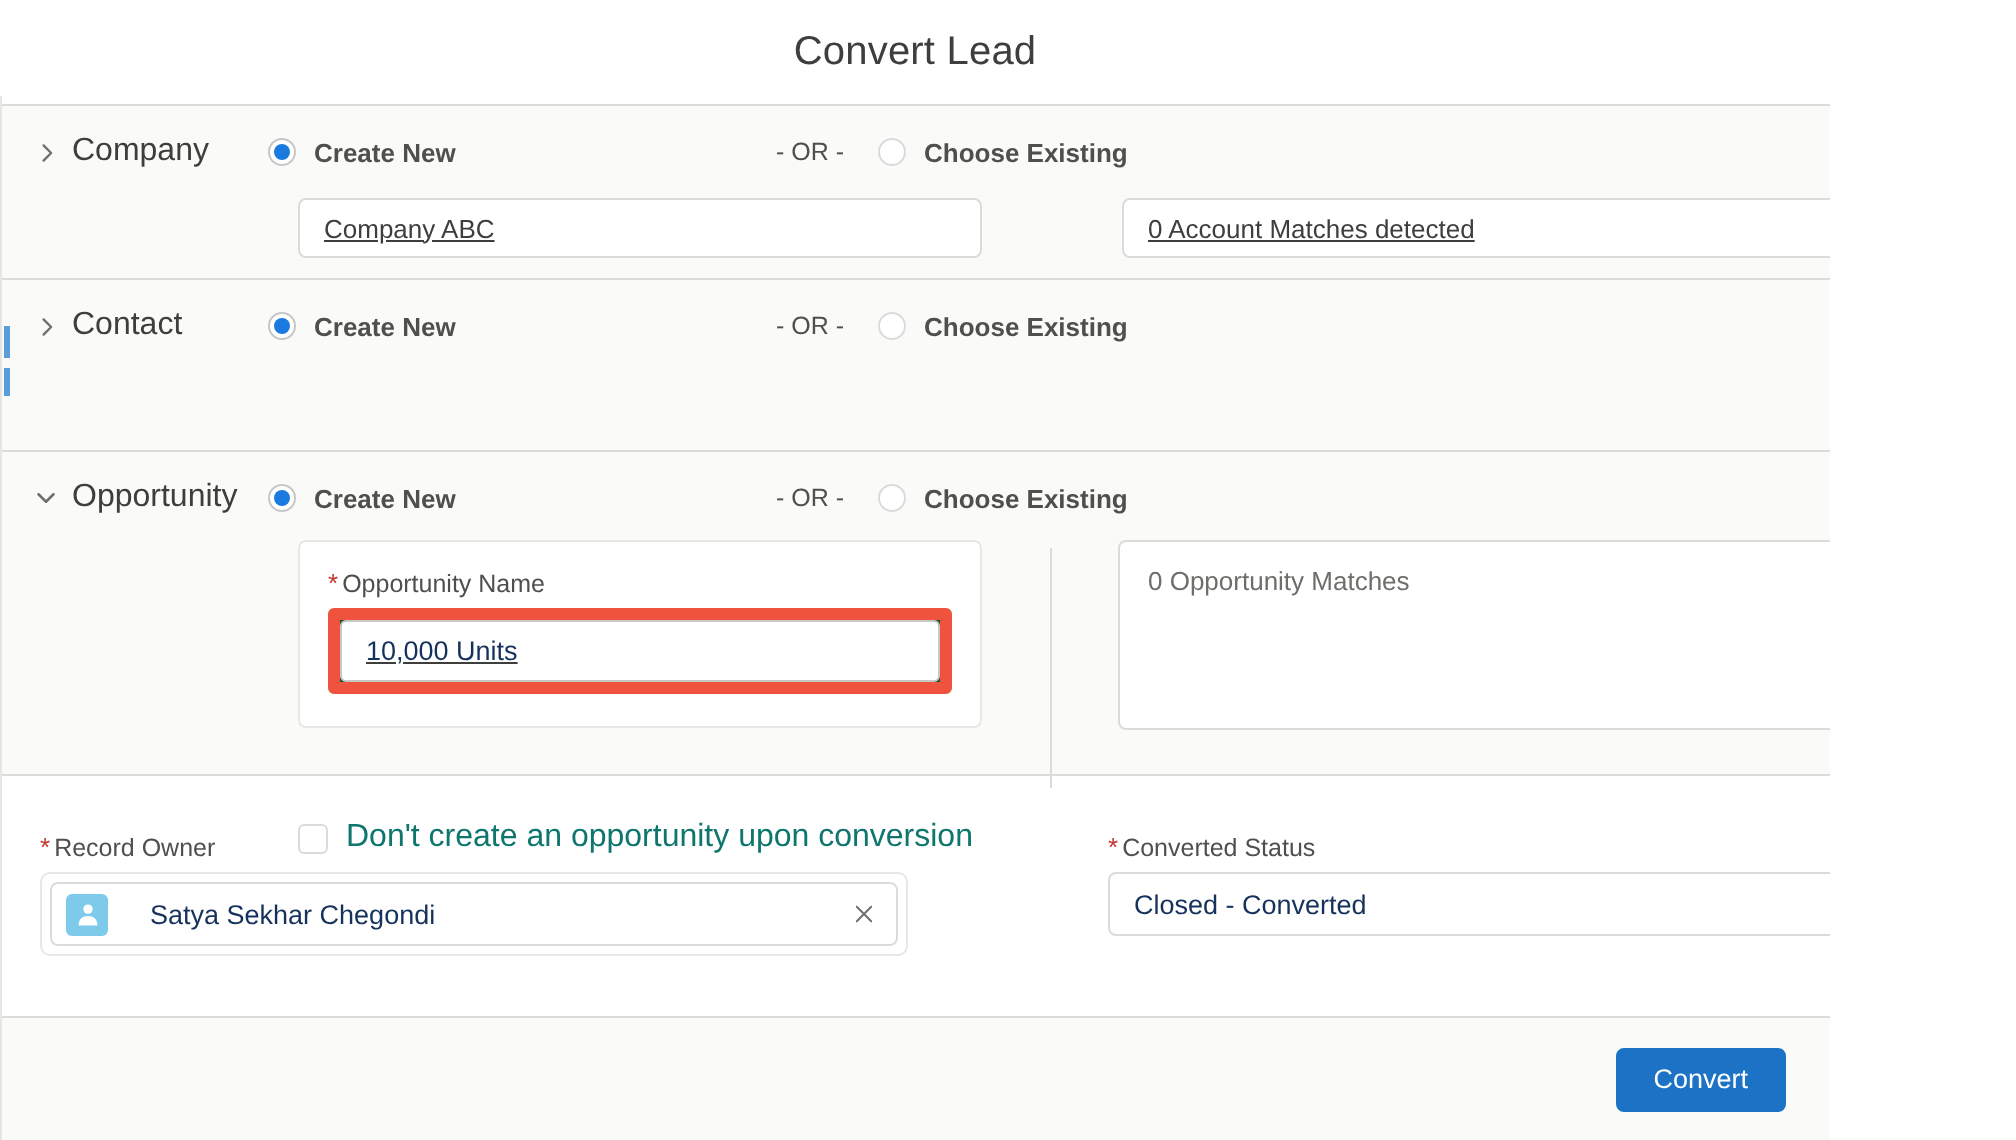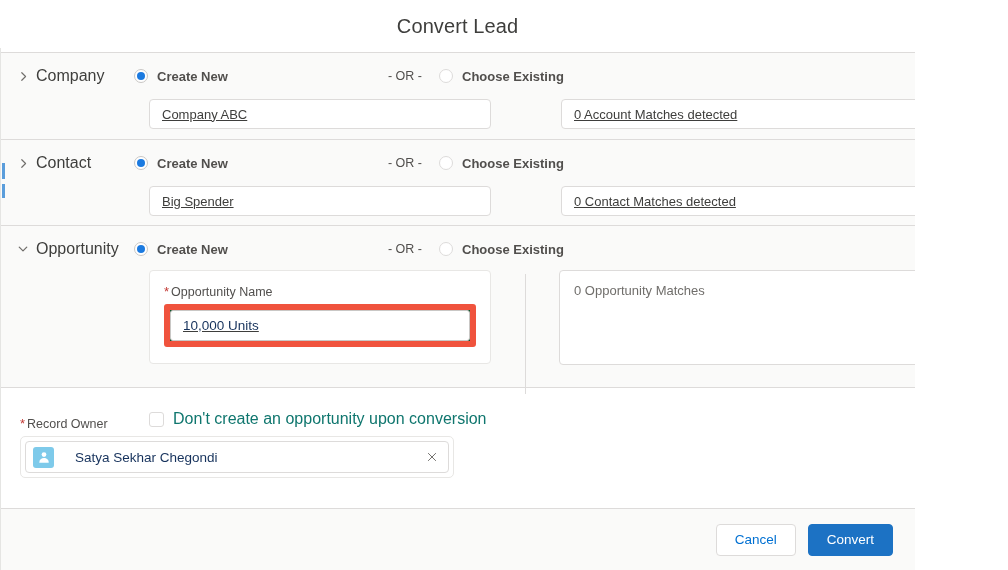--- a/index.html
+++ b/index.html
@@ -455,34 +455,20 @@
             <span class="radio-label">Create New</span>
           </div>
         </div>
         <div class="col-or">
           <span class="or-text">- OR -</span>
         </div>
         <div class="col-right">
           <div class="radio-wrap">
             <span class="radio"></span>
             <span class="radio-label">Choose Existing</span>
-          </div>
-        </div>
-      </div>
-      <div class="inputs-row">
-        <div class="pad-left"></div>
-        <div class="input-left-box">
-          <div class="text-input">
-            <span class="val">Big Spender</span>
-          </div>
-        </div>
-        <div style="width:70px;min-width:70px;"></div>
-        <div class="input-right-box">
-          <div class="text-input">
-            <span class="val">0 Contact Matches detected</span>
           </div>
         </div>
       </div>
     </div>
 
     <div class="section opportunity">
       <div class="section-row">
         <div class="col-left">
           <div class="sect-label-wrap">
             <span class="chevron">
@@ -553,22 +539,34 @@
             <span class="pill-text">Satya Sekhar Chegondi</span>
             <span class="pill-close">
               <svg width="12" height="12" viewBox="0 0 16 16">
                   <path d="M3.2 3.2 L12.8 12.8 M12.8 3.2 L3.2 12.8" stroke="currentColor" stroke-width="1.3" stroke-linecap="round"></path>
                 </svg>
             </span>
           </div>
         </div>
       </div>
 
+      <div class="status-col">
+        <div class="field-label">
+          <span class="req-star">*</span><span>Converted Status</span>
+        </div>
+        <div class="select-shell">
+          <span class="select-value">Closed - Converted</span>
+          <span class="caret">
+            <svg width="11" height="11" viewBox="0 0 16 16">
+                <path d="M2.5 5 L8 11 L13.5 5 Z" fill="currentColor"></path>
+              </svg>
+          </span>
+        </div>
+      </div>
     </div>
 
   </div>
 
   <div class="modal-footer">
-    <div class="btn btn-neutral">Cancel</div>
     <div class="btn btn-brand">Convert</div>
   </div>
 
 </div>
 
 </body></html>

